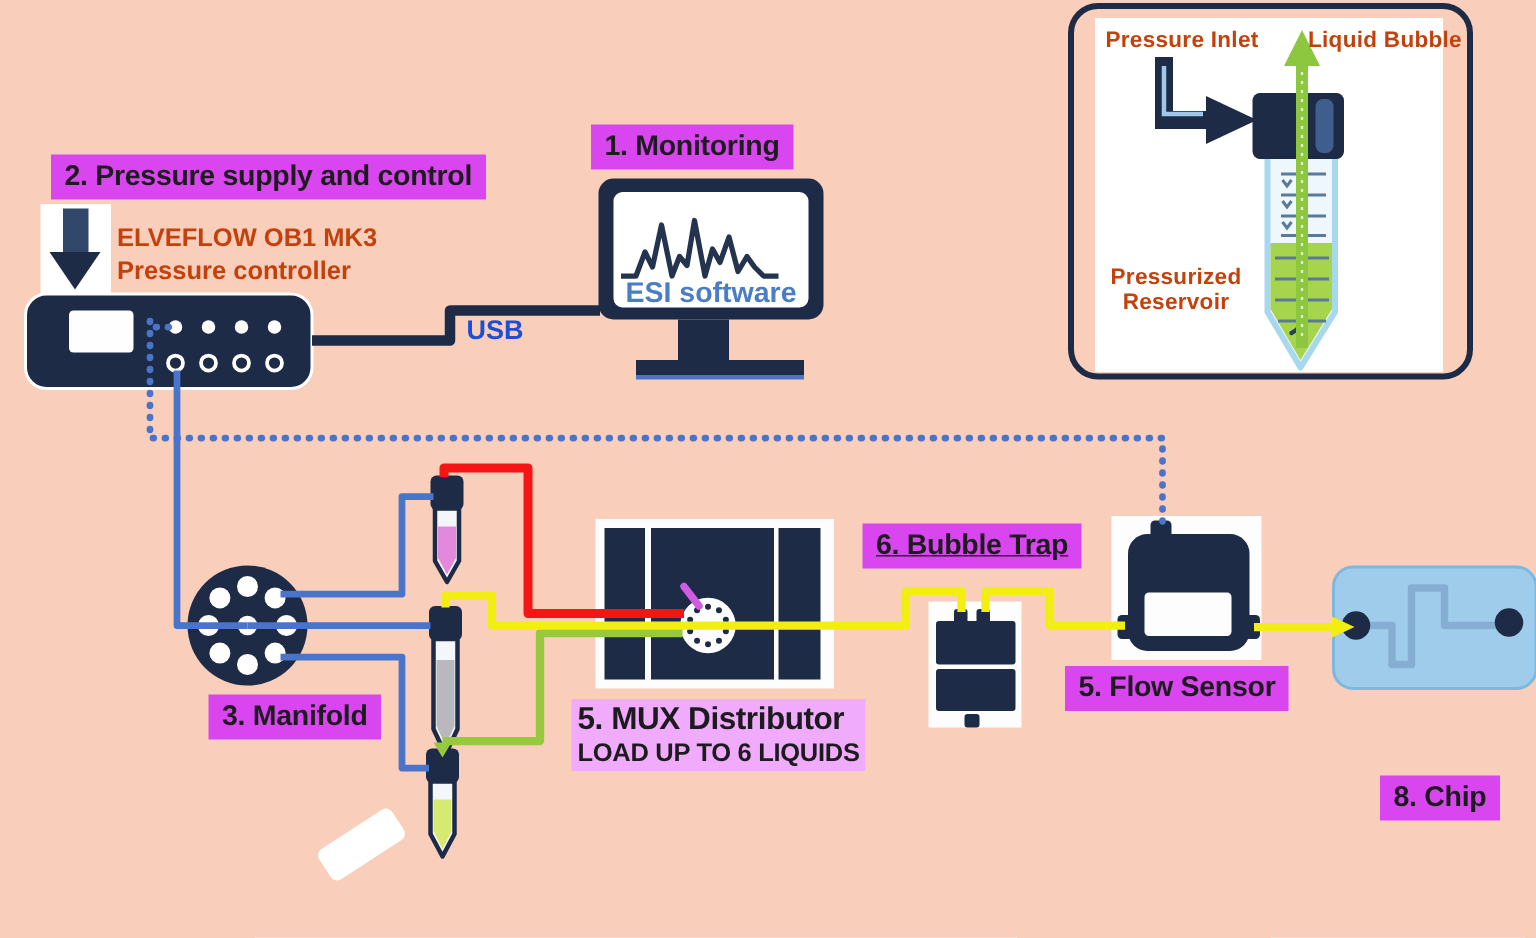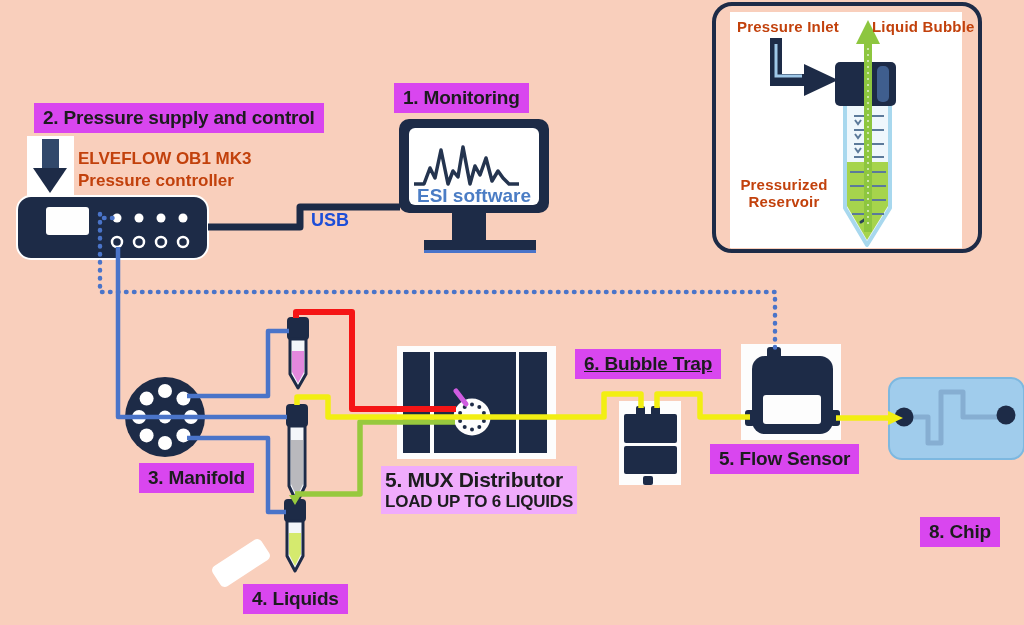--- a/index.html
+++ b/index.html
@@ -200,21 +200,20 @@
       <path d="M657,408 L657,394 L700,394 L700,417 L750,417"></path>
       <path d="M836,418 L890,418"></path>
     </g>
     <polygon points="888,411 888,425 903,418" fill="#f2ee12"></polygon>
 
   </svg>
 
   <div class="label" style="left:8px;top:103px;margin-left:26px;">2. Pressure supply and control</div>
   <div class="label center" style="left:394px;top:83px;">1. Monitoring</div>
   <div class="label center" style="left:103px;top:463px;margin-left:36px;">3. Manifold</div>
-  <div class="label center" style="left:243px;top:584px;">4. Liquids</div>
 
   <div class="mux-label" style="left:381px;top:466px;">
     <span class="mux-title">5. MUX Distributor</span>
     <span class="mux-sub">LOAD UP TO 6 LIQUIDS</span>
   </div>
 
   <div class="label center" style="left:575px;top:349px;text-decoration:underline;">6. Bubble Trap</div>
   <div class="label center" style="left:710px;top:444px;">5. Flow Sensor</div>
   <div class="label center" style="left:920px;top:472px;margin-top:45px;">8. Chip</div>
 

